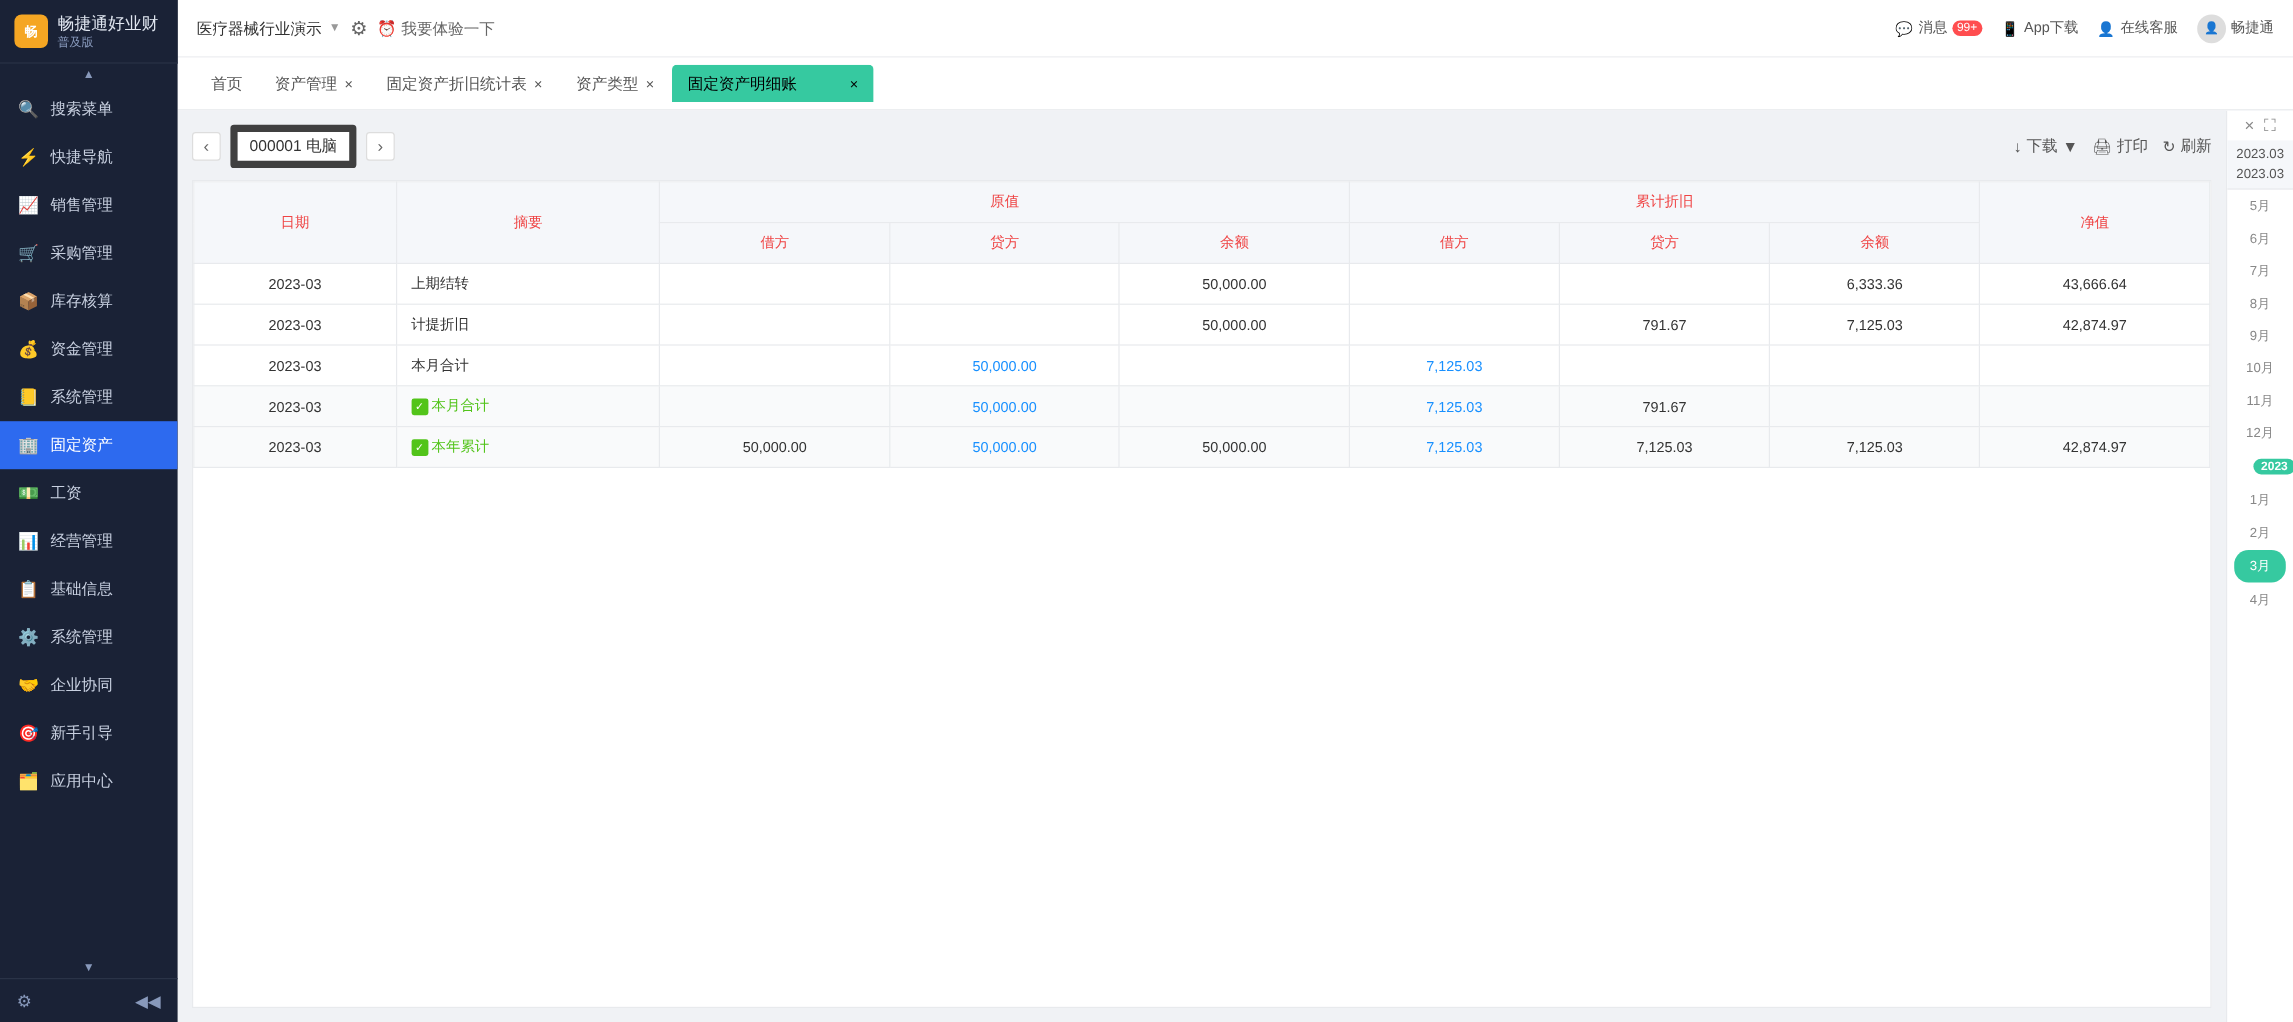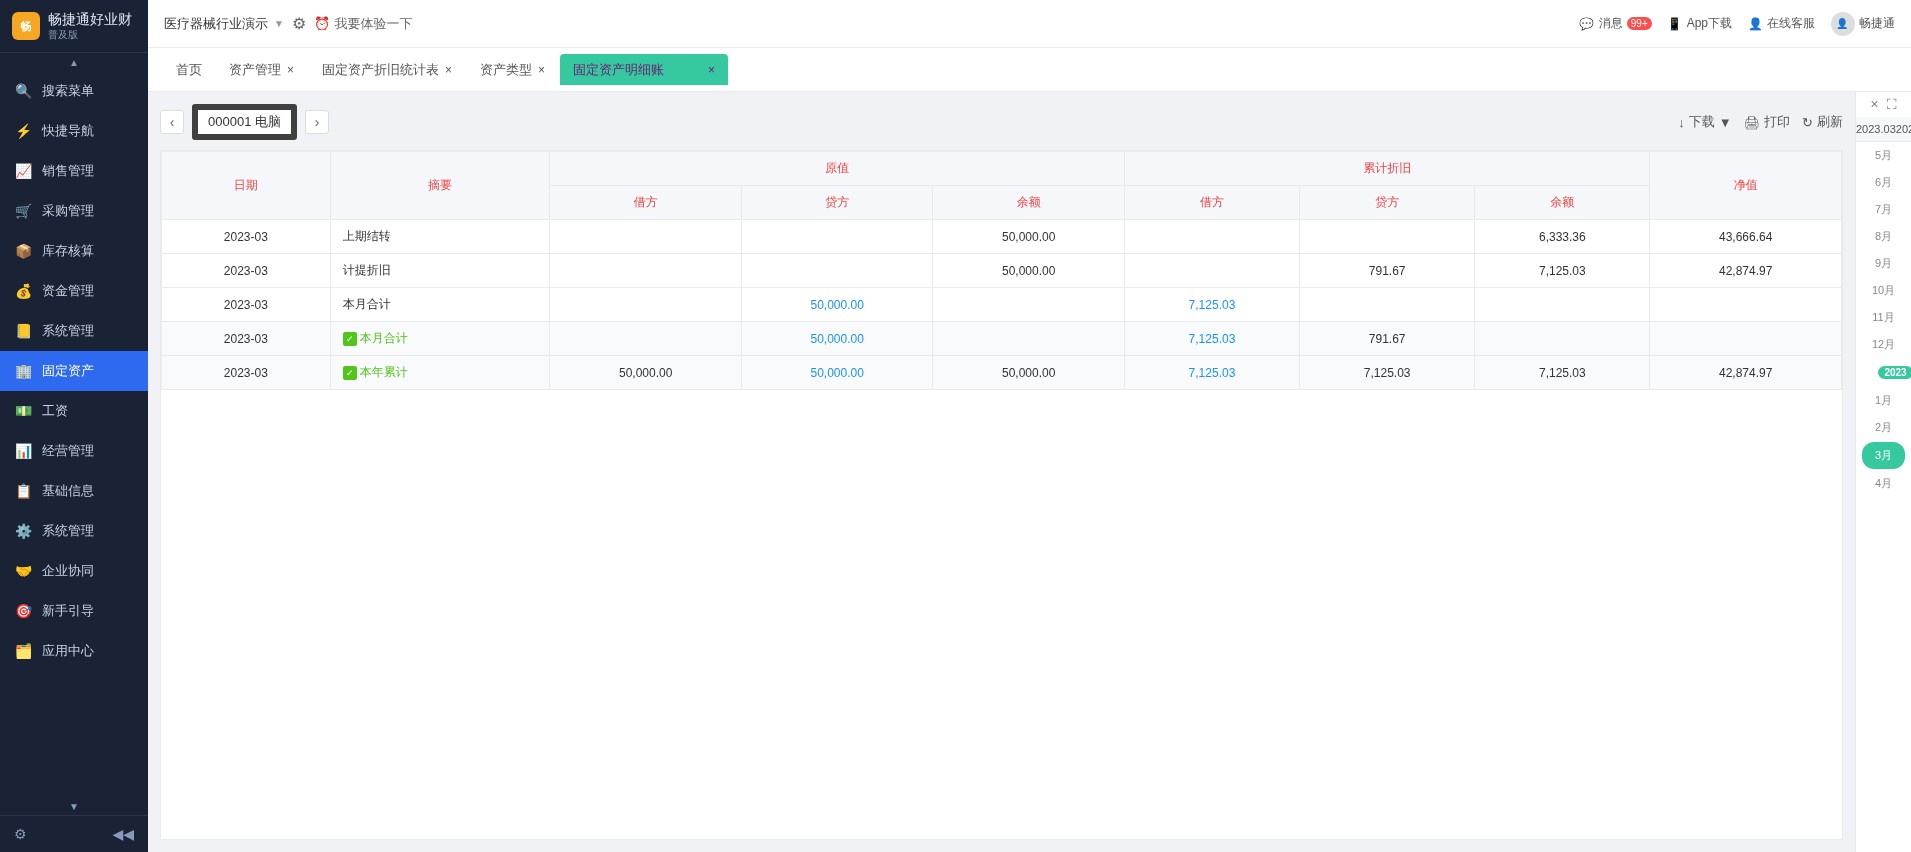--- a/index.html
+++ b/index.html
@@ -83,21 +83,21 @@
       padding: 0 16px; border-bottom: 1px solid #e8eaed;
       height: 44px; flex-shrink: 0; gap: 2px;
     }
     .tab {
       display: flex; align-items: center; gap: 4px;
       padding: 6px 12px; border-radius: 4px 4px 0 0;
       font-size: 13px; cursor: pointer; color: #555;
       border: 1px solid transparent; border-bottom: none;
       white-space: nowrap;
     }
-    .tab.active { background: #36c9a0; color: #701a75; gap: 42px; }
+    .tab.active { background: #36c9a0; color: #000000; gap: 42px; }
     .tab-close { font-size: 12px; color: inherit; cursor: pointer; margin-left: 2px; }
 
     
     .content { flex: 1; display: flex; overflow: hidden; background: #f0f2f5; }
     .content-main { flex: 1; overflow: hidden; display: flex; flex-direction: column; padding: 12px; }
 
     
     .content-toolbar {
       display: flex; align-items: center; justify-content: space-between;
       margin-bottom: 10px;
@@ -132,21 +132,21 @@
     }
     .month-badge-icon { width: 14px; height: 14px; background: #52c41a; border-radius: 2px; display: flex; align-items: center; justify-content: center; color: white; font-size: 9px; }
 
     
     .timeline-panel {
       width: 56px; background: white; border-left: 1px solid #e8eaed;
       display: flex; flex-direction: column; align-items: center;
       overflow: hidden; position: relative; flex-shrink: 0;
     }
     .timeline-header {
-      width: 100%; display: flex; flex-direction: row; align-items: center;
+      width: 100%; display: flex; flex-direction: column; align-items: center;
       padding: 4px 0; border-bottom: 1px solid #e8eaed; background: #f5f7fa;
     }
     .timeline-year-label { font-size: 11px; color: #555; padding: 2px 0; }
     .timeline-items { flex: 1; overflow-y: auto; width: 100%; display: flex; flex-direction: column; align-items: center; }
     .timeline-item {
       width: 100%; display: flex; align-items: center; justify-content: center;
       padding: 6px 4px; font-size: 11px; color: #888; cursor: pointer;
     }
     .timeline-item.active { color: white; background: #36c9a0; border-radius: 12px; margin: 1px 6px; width: calc(100% - 12px); }
     .timeline-item.year-label { font-size: 11px; color: #2d6aef; font-weight: bold; background: none; margin-left: 24px; }

